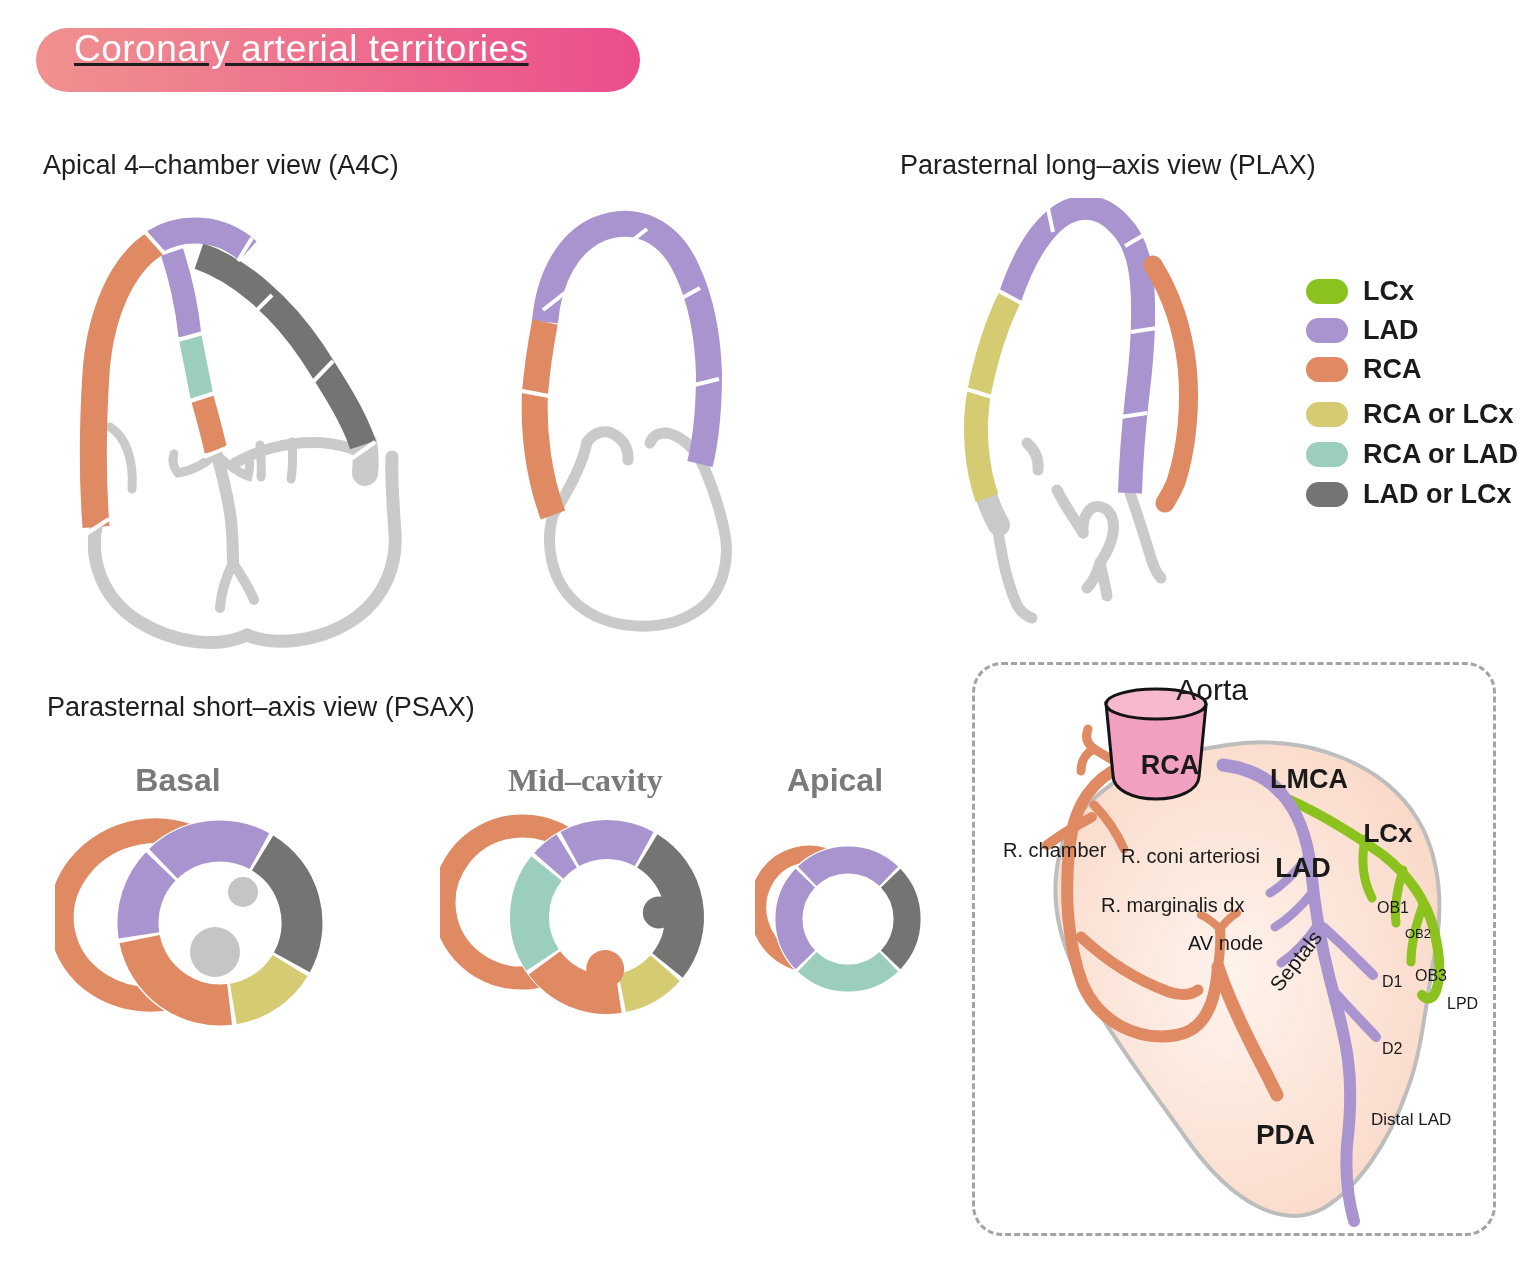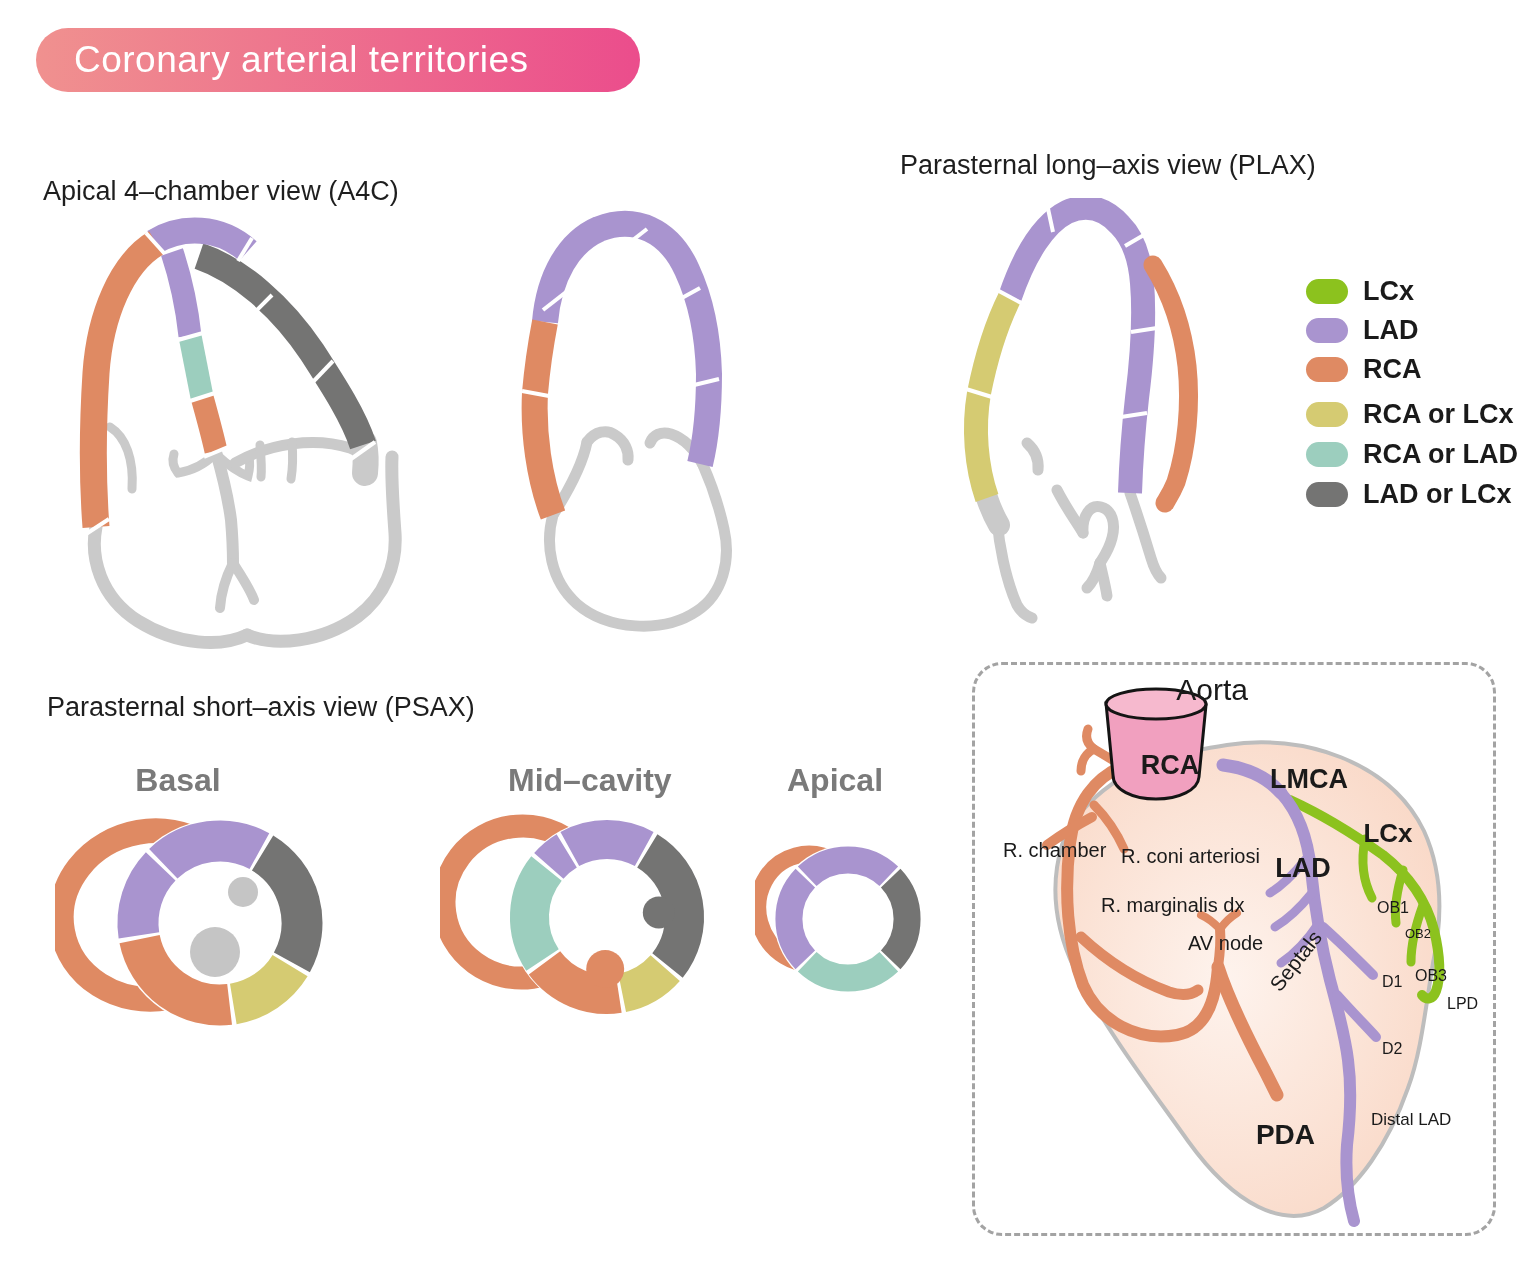--- a/index.html
+++ b/index.html
@@ -1,21 +1,21 @@
 <!DOCTYPE html>
 <html style="--c-lcx: #8CC21E; --c-lad: #A994CF; --c-rca: #DF8A63; --c-rca_lcx: #D5CB72; --c-rca_lad: #9CCEBE; --c-lad_lcx: #747473; --c-atrium_gray: #CACACA; --c-muscle_gray: #C5C5C5; --c-title_gradient_left: #F0918F; --c-title_gradient_right: #EB4D8C; --c-aorta_pink: #F1A0BF; --c-aorta_top_pink: #F6B9CE; --c-heart_fill: #F9D7C5; --c-heart_fill_light: #FEF3ED; --c-heart_outline: #BDBDBD; --c-heading_text: #1E1E1E; --c-sublabel_gray: #7A7A7A;"><head>
 <meta charset="utf-8">
 <style>
   html,body{margin:0;padding:0;background:#fff;}
   #stage{position:relative;width:1536px;height:1268px;background:#fff;overflow:hidden;
          font-family:"Liberation Sans",sans-serif;color:#1e1e1e;}
   .abs{position:absolute;}
   #title-pill{left:36px;top:28px;width:604px;height:64px;border-radius:32px;
     background:linear-gradient(90deg,var(--c-title_gradient_left),var(--c-title_gradient_right));
-    display:flex;align-items:center;padding-left:38px;box-sizing:border-box;}
+    display:flex;align-items:flex-start;padding-left:38px;box-sizing:border-box;text-decoration:underline;}
   #title-pill span{color:#fff;font-size:37px;font-weight:500;letter-spacing:.5px;}
   .view-heading{font-size:27px;font-weight:500;color:var(--c-heading_text);white-space:nowrap;}
   .sub-label{font-size:32px;font-weight:bold;color:var(--c-sublabel_gray);white-space:nowrap;text-align:center;}
   .legend-row{position:absolute;left:1306px;height:26px;display:flex;align-items:center;}
   .legend-swatch{width:42px;height:25px;border-radius:13px;flex:0 0 auto;}
   .legend-label{margin-left:15px;font-size:27px;font-weight:bold;color:#1a1a1a;white-space:nowrap;}
   #anatomy-box{left:972px;top:662px;width:524px;height:574px;border:3px dashed #a3a3a3;
     border-radius:30px;box-sizing:border-box;}
   .an-label{position:absolute;font-size:20px;color:#1a1a1a;white-space:nowrap;line-height:1.25;}
   .an-bold{font-weight:bold;}
@@ -24,26 +24,26 @@
 </style>
 </head>
 <body>
 
 <div id="stage">
 
   <div class="abs" id="title-pill">
     <span>Coronary arterial territories</span>
   </div>
 
-  <div class="abs view-heading" style="left:43px;top:150px;margin-top:26px;">Apical 4–chamber view (A4C)</div>
+  <div class="abs view-heading" style="left:43px;top:150px;">Apical 4–chamber view (A4C)</div>
   <div class="abs view-heading" style="left:900px;top:150px;">Parasternal long–axis view (PLAX)</div>
   <div class="abs view-heading" style="left:47px;top:692px;">Parasternal short–axis view (PSAX)</div>
 
   <div class="abs sub-label" style="left:118px;top:762px;width:120px;">Basal</div>
-  <div class="abs sub-label" style="left:508px;top:762px;width:140px;">Mid–cavity</div>
+  <div class="abs sub-label" style="left:508px;top:762px;width:140px;font-family:Liberation Serif, serif;">Mid–cavity</div>
   <div class="abs sub-label" style="left:785px;top:762px;width:100px;">Apical</div>
 
   <div>
     <div class="legend-row" style="top:278px;">
       <div class="legend-swatch" style="background:var(--c-lcx);"></div>
       <div class="legend-label">LCx</div>
     </div>
     <div class="legend-row" style="top:317px;">
       <div class="legend-swatch" style="background:var(--c-lad);"></div>
       <div class="legend-label">LAD</div>

